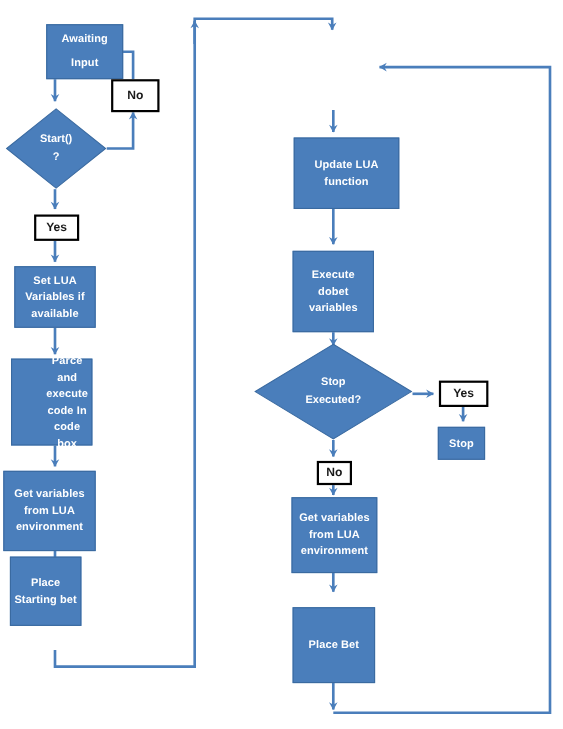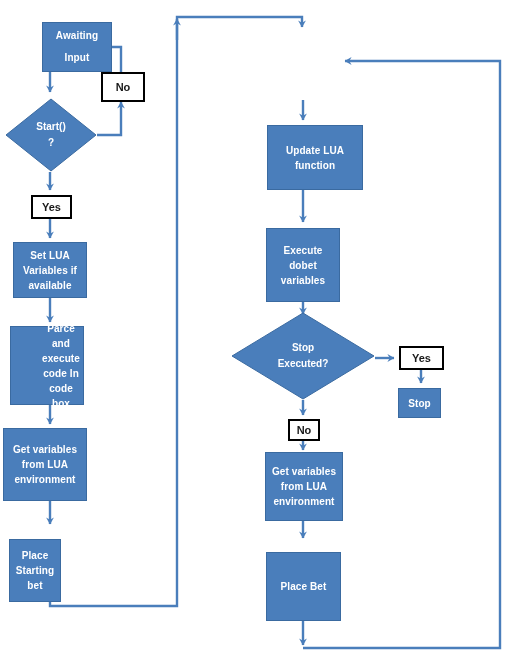--- a/index.html
+++ b/index.html
@@ -176,21 +176,21 @@
     <span class="ln">code In</span>
     <span class="ln">code box</span>
   </div>
 
   <div class="node proc" style="left:3px; top:428px; width:84px; height:73px;">
     <span class="ln">Get variables</span>
     <span class="ln">from LUA</span>
     <span class="ln">environment</span>
   </div>
 
-  <div class="node proc" style="left:9px; top:539px; width:52px; height:63px;">
+  <div class="node proc" style="left:9px; top:506px; width:65px; height:63px;">
     <span class="ln">Place</span>
     <span class="ln">Starting bet</span>
   </div>
 
 
   <div class="node proc" style="left:267px; top:125px; width:96px; height:65px;">
     <span class="ln">Update LUA</span>
     <span class="ln">function</span>
   </div>
 

